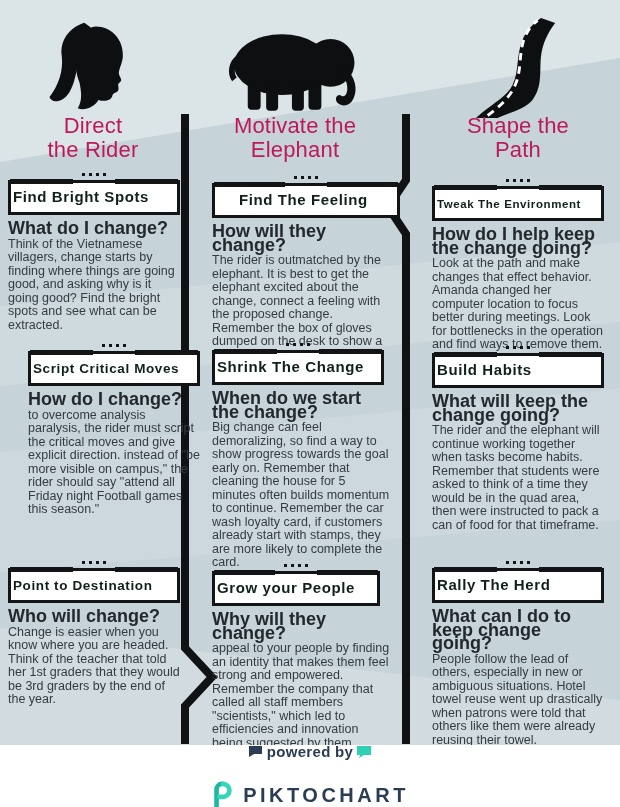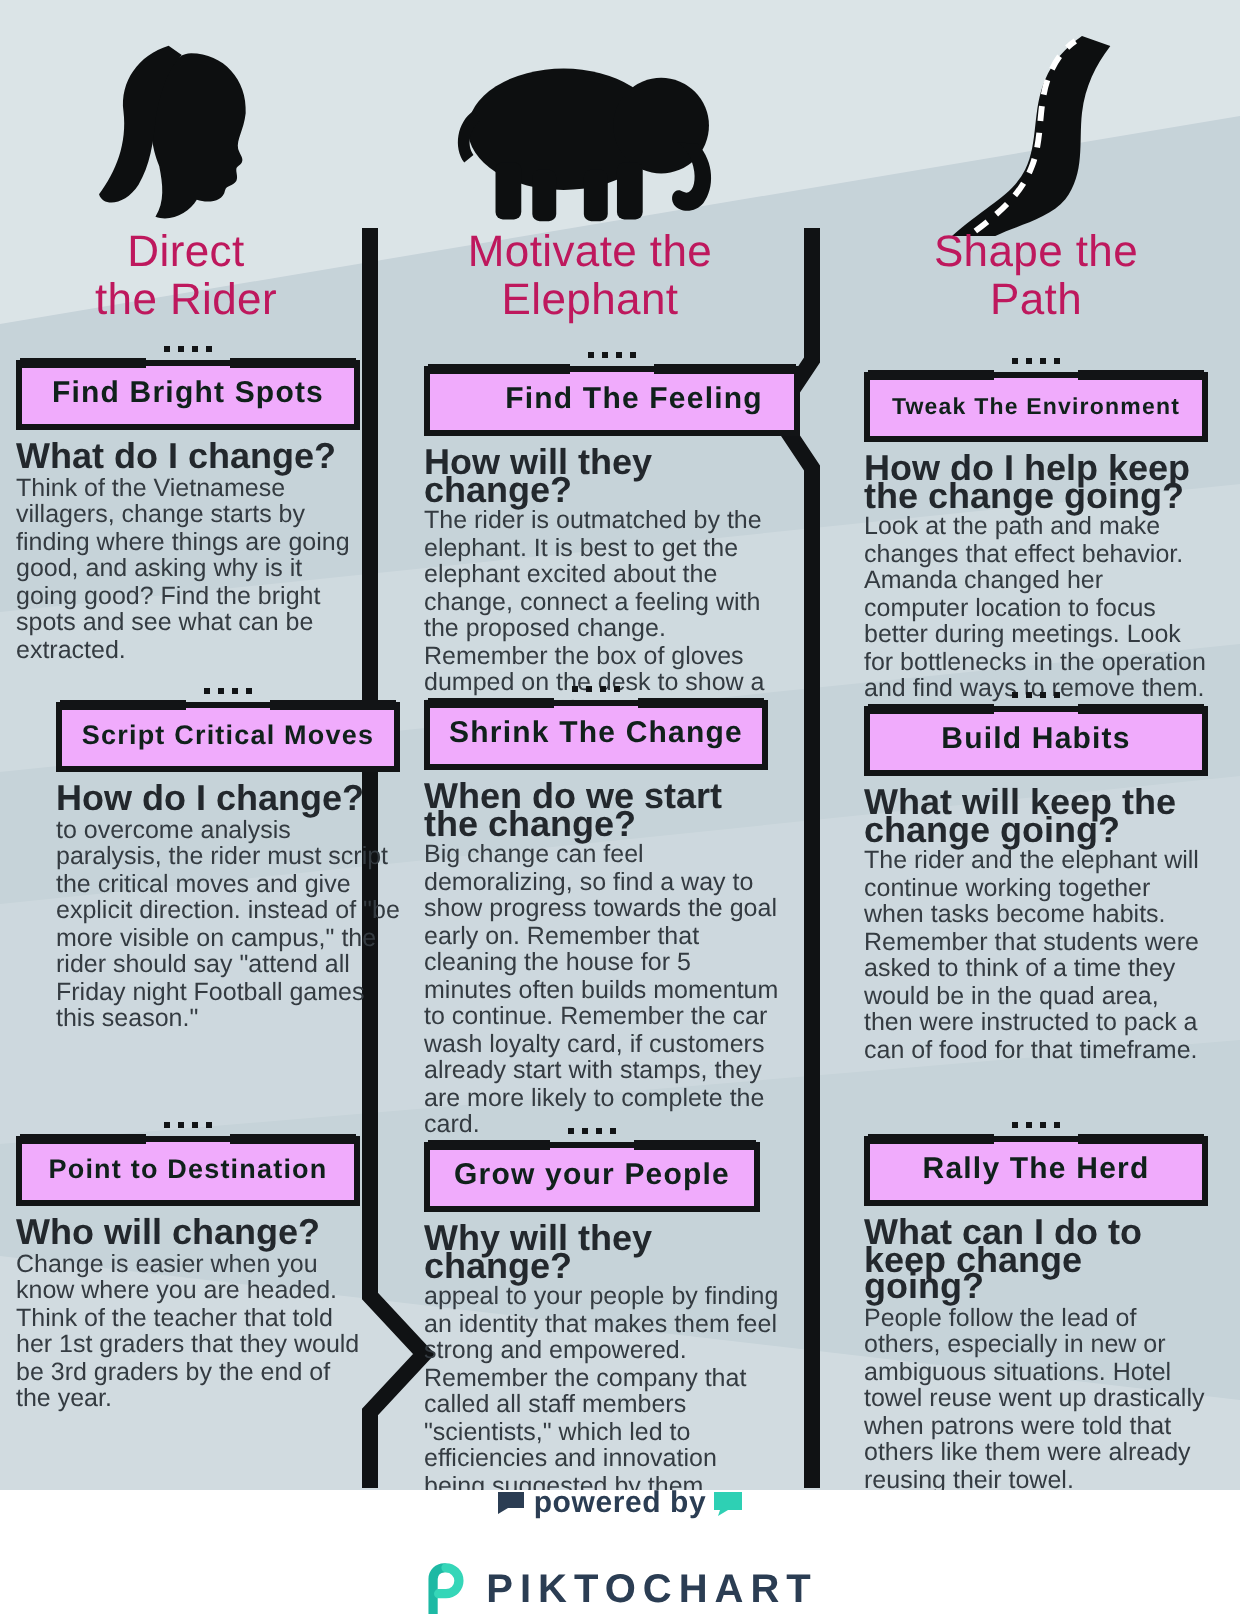--- a/index.html
+++ b/index.html
@@ -10,22 +10,22 @@
     -webkit-font-smoothing:antialiased;
   }
   .bg-layer,.divider-layer{position:absolute;inset:0;pointer-events:none;}
   .icon{position:absolute;}
   .col-title{
     position:absolute;text-align:center;color:#be185d;
     font-size:22px;line-height:24px;font-weight:400;letter-spacing:0.2px;
   }
   .card{position:absolute;}
   .hdr{
-    position:relative;background:#f0abfc;border:3px solid #121416;
-    text-align:center;padding:5px 2px 6px;margin-top:10px;
+    position:relative;background:#ffffff;border:3px solid #121416;
+    text-align:left;padding:5px 2px 6px;margin-top:10px;
   }
   .hdr-label{
     font-weight:bold;font-size:15px;letter-spacing:0.6px;color:#10211b;
     white-space:nowrap;
   }
   .hdr-label.small{font-size:11.5px;}
   .hdr-bar{position:absolute;top:-4px;height:5px;background:#121416;}
   .hdr-bar.l{left:-1px;right:calc(50% + 21px);}
   .hdr-bar.r{right:-1px;left:calc(50% + 21px);}
   .hdr-dots{position:absolute;top:-10px;left:50%;transform:translateX(-50%);display:flex;gap:4px;}

